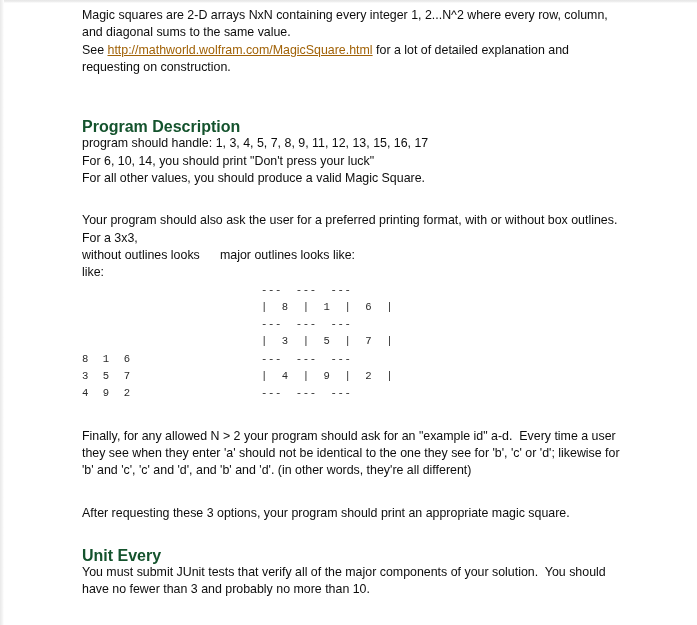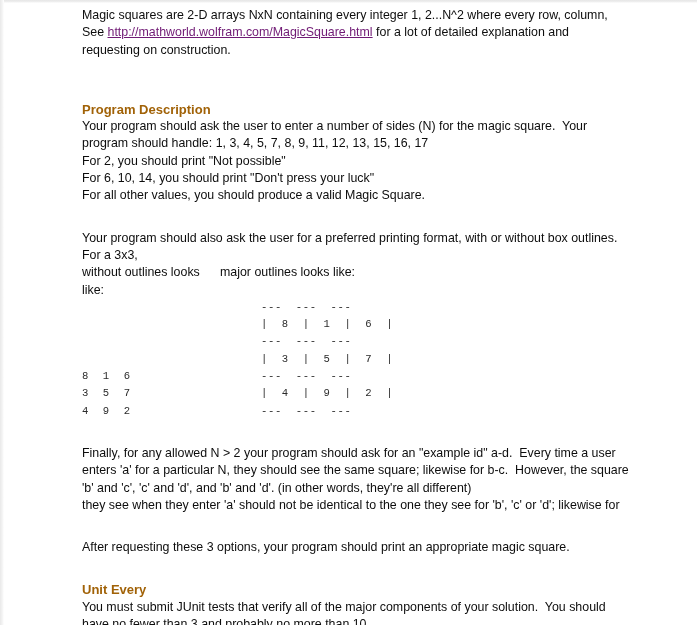--- a/index.html
+++ b/index.html
@@ -49,28 +49,28 @@
   }
 
   .para {
     margin: 4px;
   }
 
   .spacer-sm { height: 17px; }
 
   .heading {
     font-weight: bold;
-    font-size: 13px;
+    font-size: 16px;
     line-height: 17.3px;
-    color: #a16207;
+    color: #14532d;
     margin: 0;
   }
 
   a.link {
-    color: #701a75;
+    color: #a16207;
     text-decoration: underline;
   }
 
   .first-line { padding-top: 3px; }
 
   
   .examples {
     position: relative;
     margin: 0;
   }
@@ -100,34 +100,33 @@
 </head>
 <body>
 
 <div class="top-edge"></div>
 <div class="left-edge"></div>
 
 <div class="page">
 
   <div class="para">
     <div class="line first-line">Magic squares are 2-D arrays NxN containing every integer 1, 2...N^2 where every row, column,</div>
+    <div class="line">and diagonal sums to the same value.</div>
     <div class="line"><span>See </span><a class="link" href="#">http://mathworld.wolfram.com/MagicSquare.html</a><span> for a lot of detailed explanation and</span></div>
     <div class="line">requesting on construction.</div>
   </div>
 
   <div class="spacer-sm"></div>
 
 
   <div class="spacer-sm"></div>
 
   <div class="para">
     <div class="heading">Program Description</div>
-    <div class="line">Your program should ask the user to enter a number of sides (N) for the magic square.  Your</div>
     <div class="line">program should handle: 1, 3, 4, 5, 7, 8, 9, 11, 12, 13, 15, 16, 17</div>
-    <div class="line">For 2, you should print "Not possible"</div>
     <div class="line">For 6, 10, 14, you should print "Don't press your luck"</div>
     <div class="line">For all other values, you should produce a valid Magic Square.</div>
   </div>
 
   <div class="spacer-sm"></div>
 
   <div class="para">
     <div class="line">Your program should also ask the user for a preferred printing format, with or without box outlines.</div>
     <div class="line">For a 3x3,</div>
 
@@ -148,23 +147,22 @@
 |  4  |  9  |  2  |
 ---  ---  ---</div>
       </div>
     </div>
   </div>
 
   <div class="spacer-sm"></div>
 
   <div class="para">
     <div class="line">Finally, for any allowed N &gt; 2 your program should ask for an "example id" a-d.  Every time a user</div>
-    <div class="line">enters 'a' for a particular N, they should see the same square; likewise for b-c.  However, the square</div>
+    <div class="line">they see when they enter 'a' should not be identical to the one they see for 'b', 'c' or 'd'; likewise for</div>
     <div class="line">'b' and 'c', 'c' and 'd', and 'b' and 'd'. (in other words, they're all different)</div>
-    <div class="line">they see when they enter 'a' should not be identical to the one they see for 'b', 'c' or 'd'; likewise for</div>
   </div>
 
   <div class="spacer-sm"></div>
 
   <div class="para">
     <div class="line">After requesting these 3 options, your program should print an appropriate magic square.</div>
   </div>
 
   <div class="spacer-sm"></div>
 

